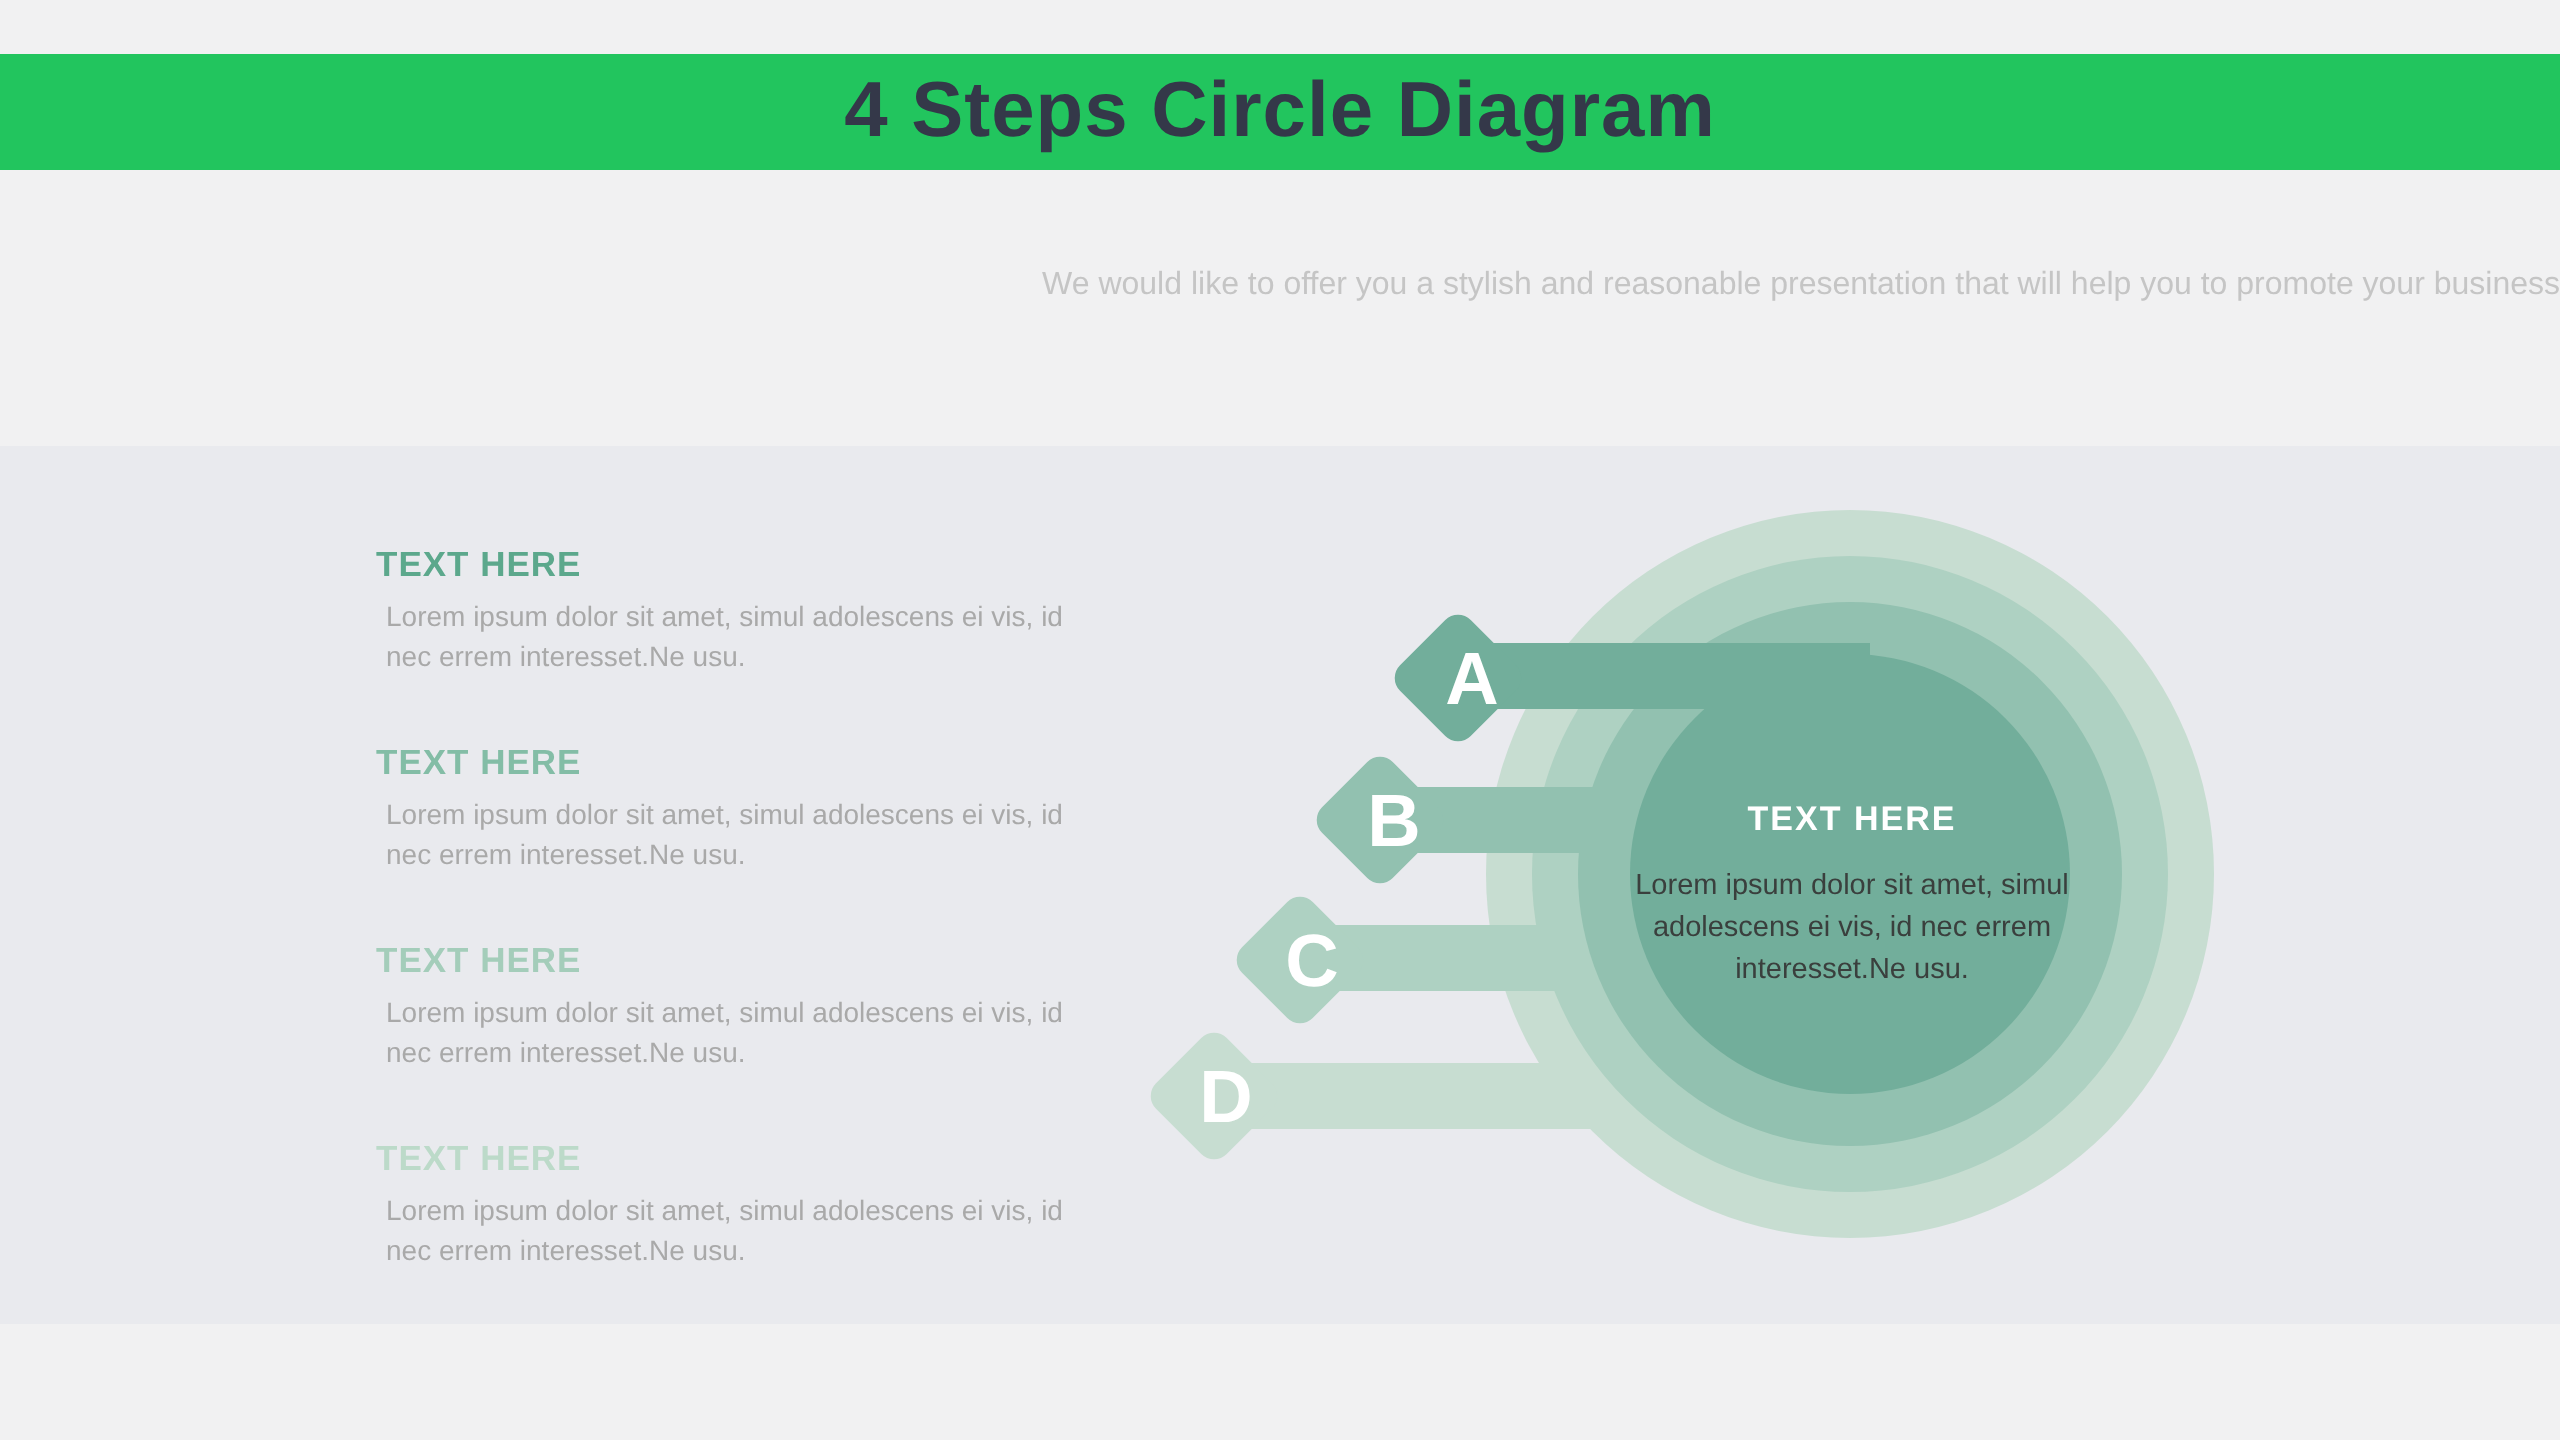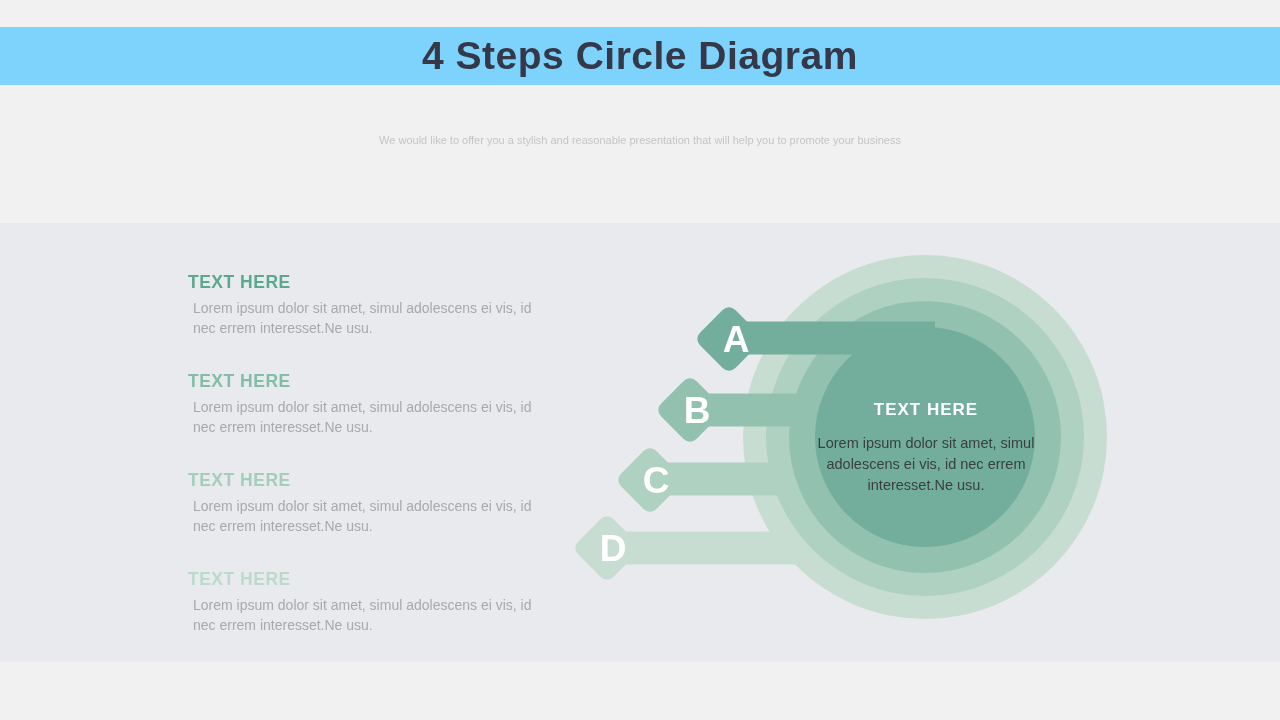--- a/index.html
+++ b/index.html
@@ -3,29 +3,29 @@
 <meta charset="utf-8">
 <style>
   html,body{margin:0;padding:0;}
   body{
     width:1280px;height:720px;position:relative;overflow:hidden;
     background:#f1f1f2;
     font-family:"Liberation Sans", sans-serif;
   }
   .title-band{
     position:absolute;left:0;top:27px;width:1280px;height:58px;
-    background:#7dd3fc;
+    background:#22c55e;
     display:flex;align-items:center;justify-content:center;
   }
   .title-text{
     font-size:39px;font-weight:bold;color:#343849;letter-spacing:0.5px;
   }
   .subtitle{
     position:absolute;left:0;top:134px;width:1280px;
-    text-align:center;font-size:11px;color:#c5c5c5;
+    text-align:right;font-size:16px;color:#c5c5c5;
   }
   .main-panel{
     position:absolute;left:0;top:223px;width:1280px;height:439px;
     background:#e9eaee;
   }
   .left-col{
     position:absolute;left:188px;top:272px;width:380px;
   }
   .step-item{margin-bottom:33px;}
   .step-heading{

